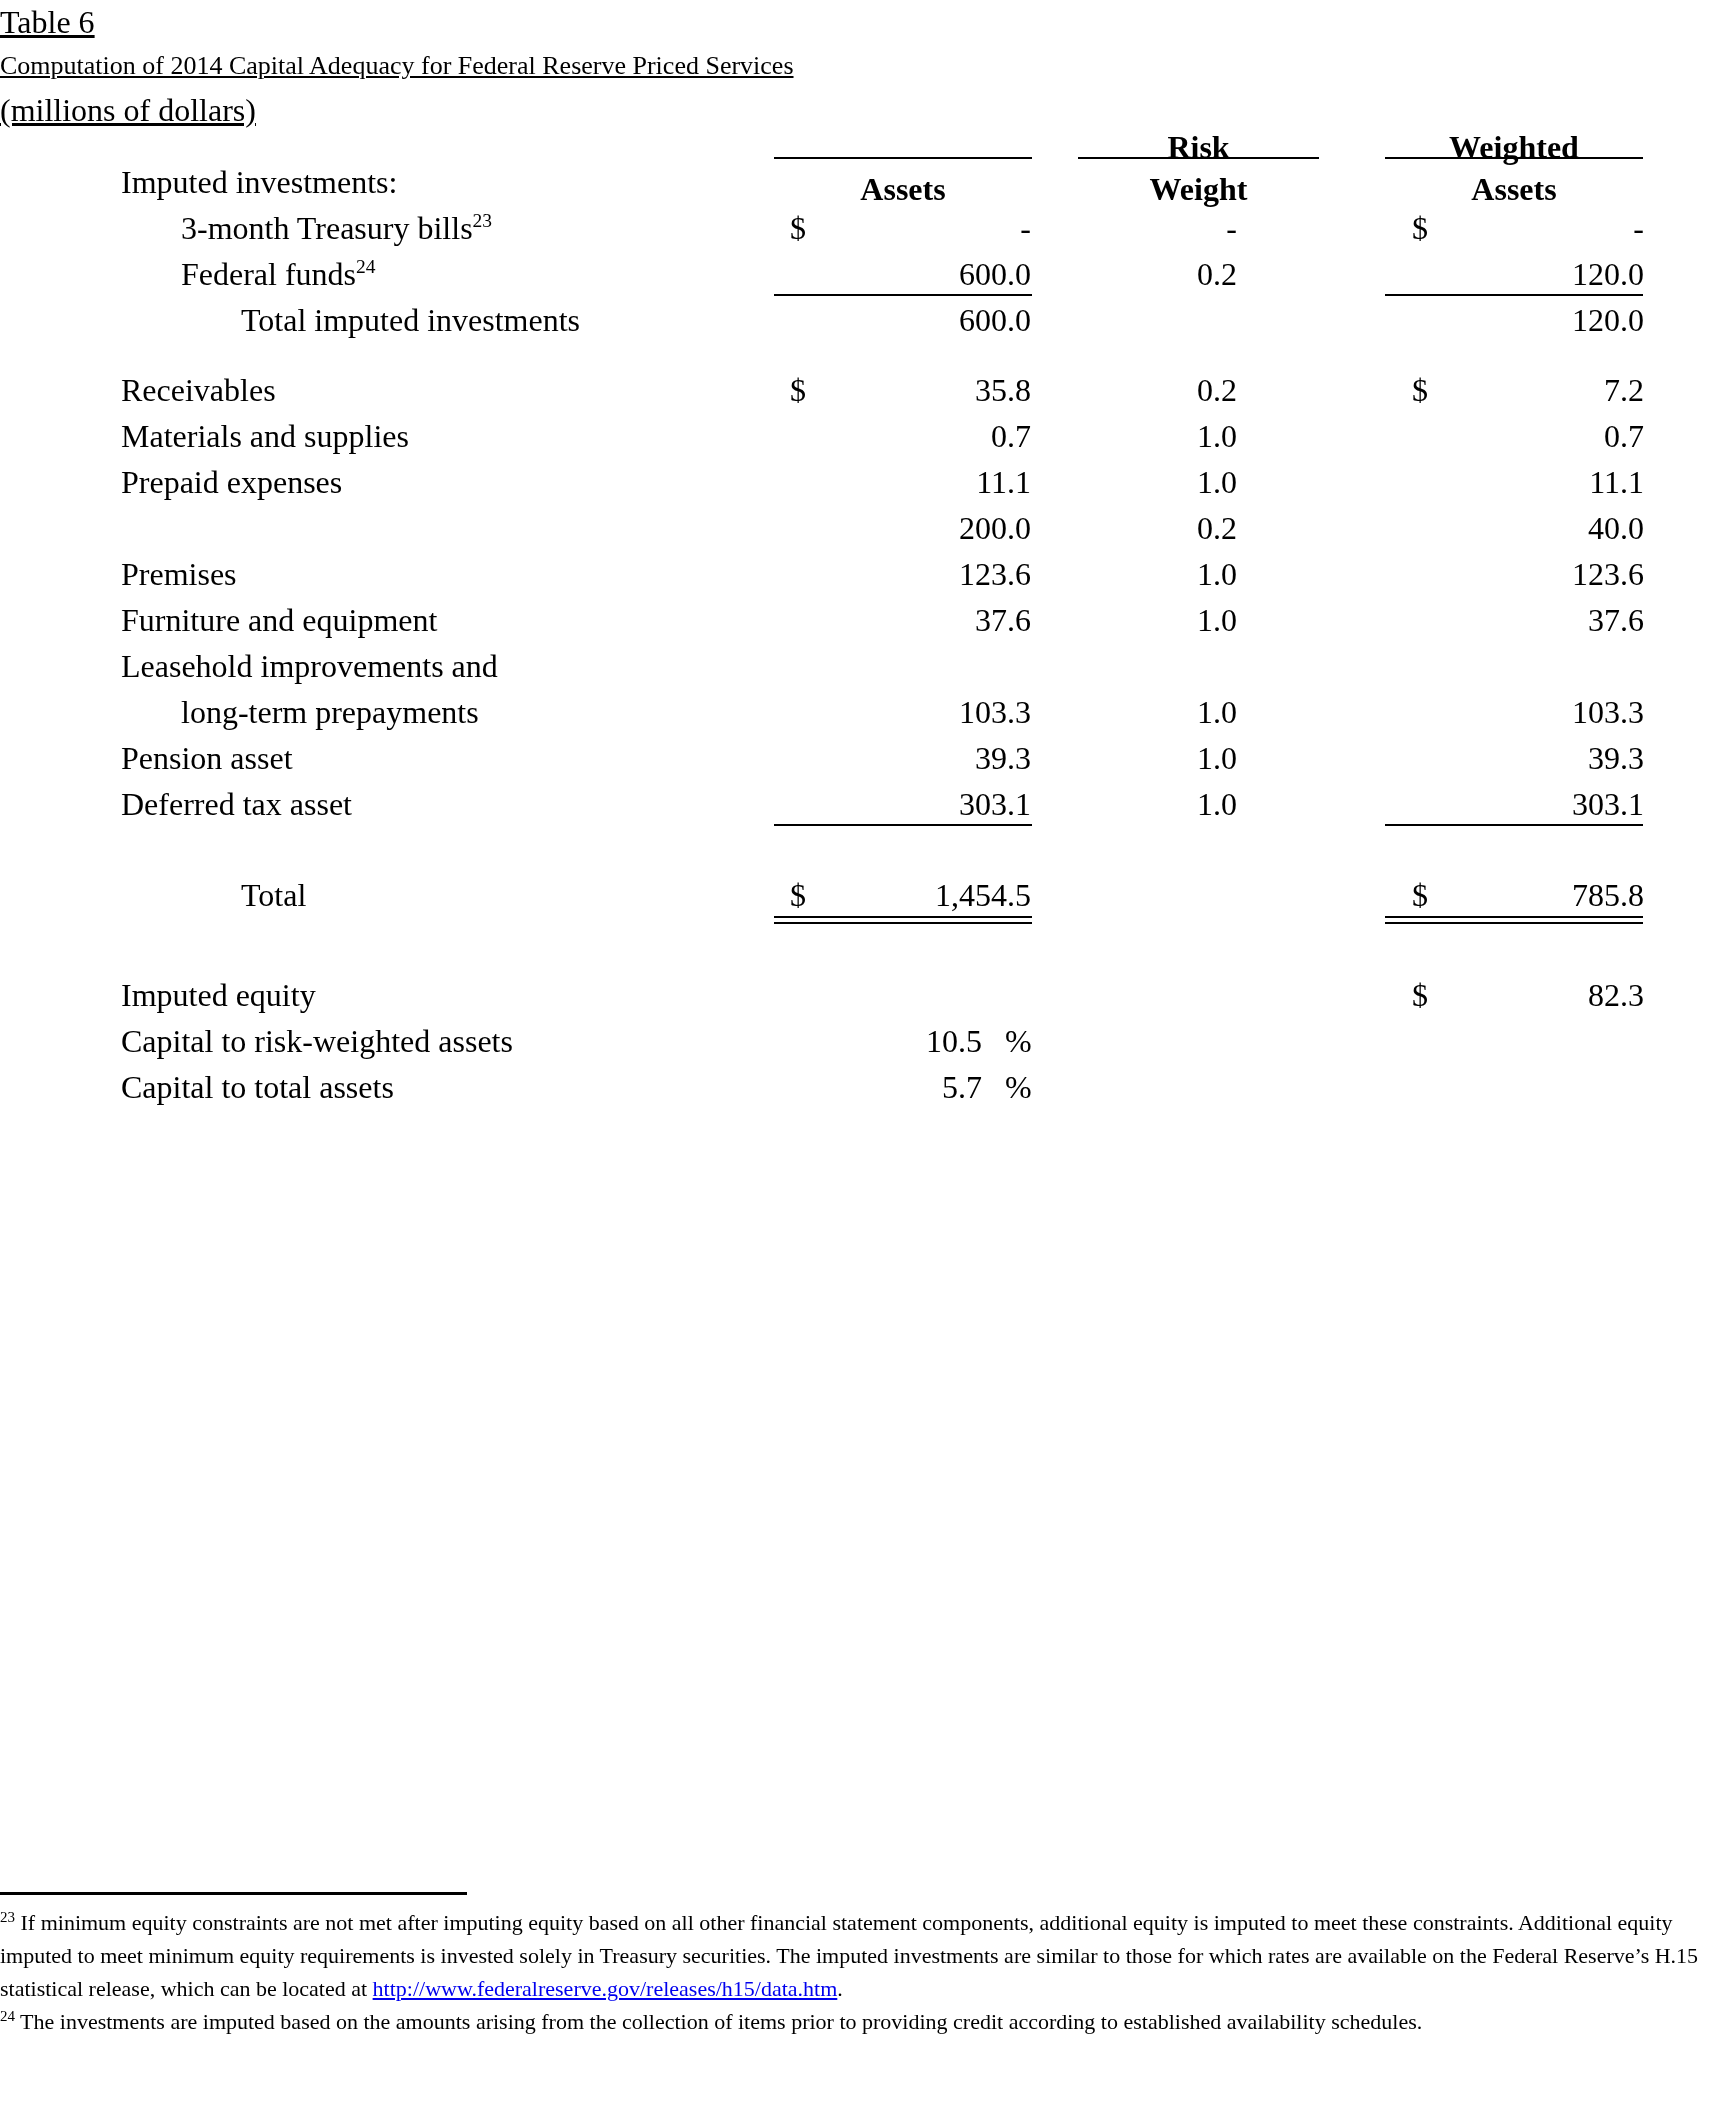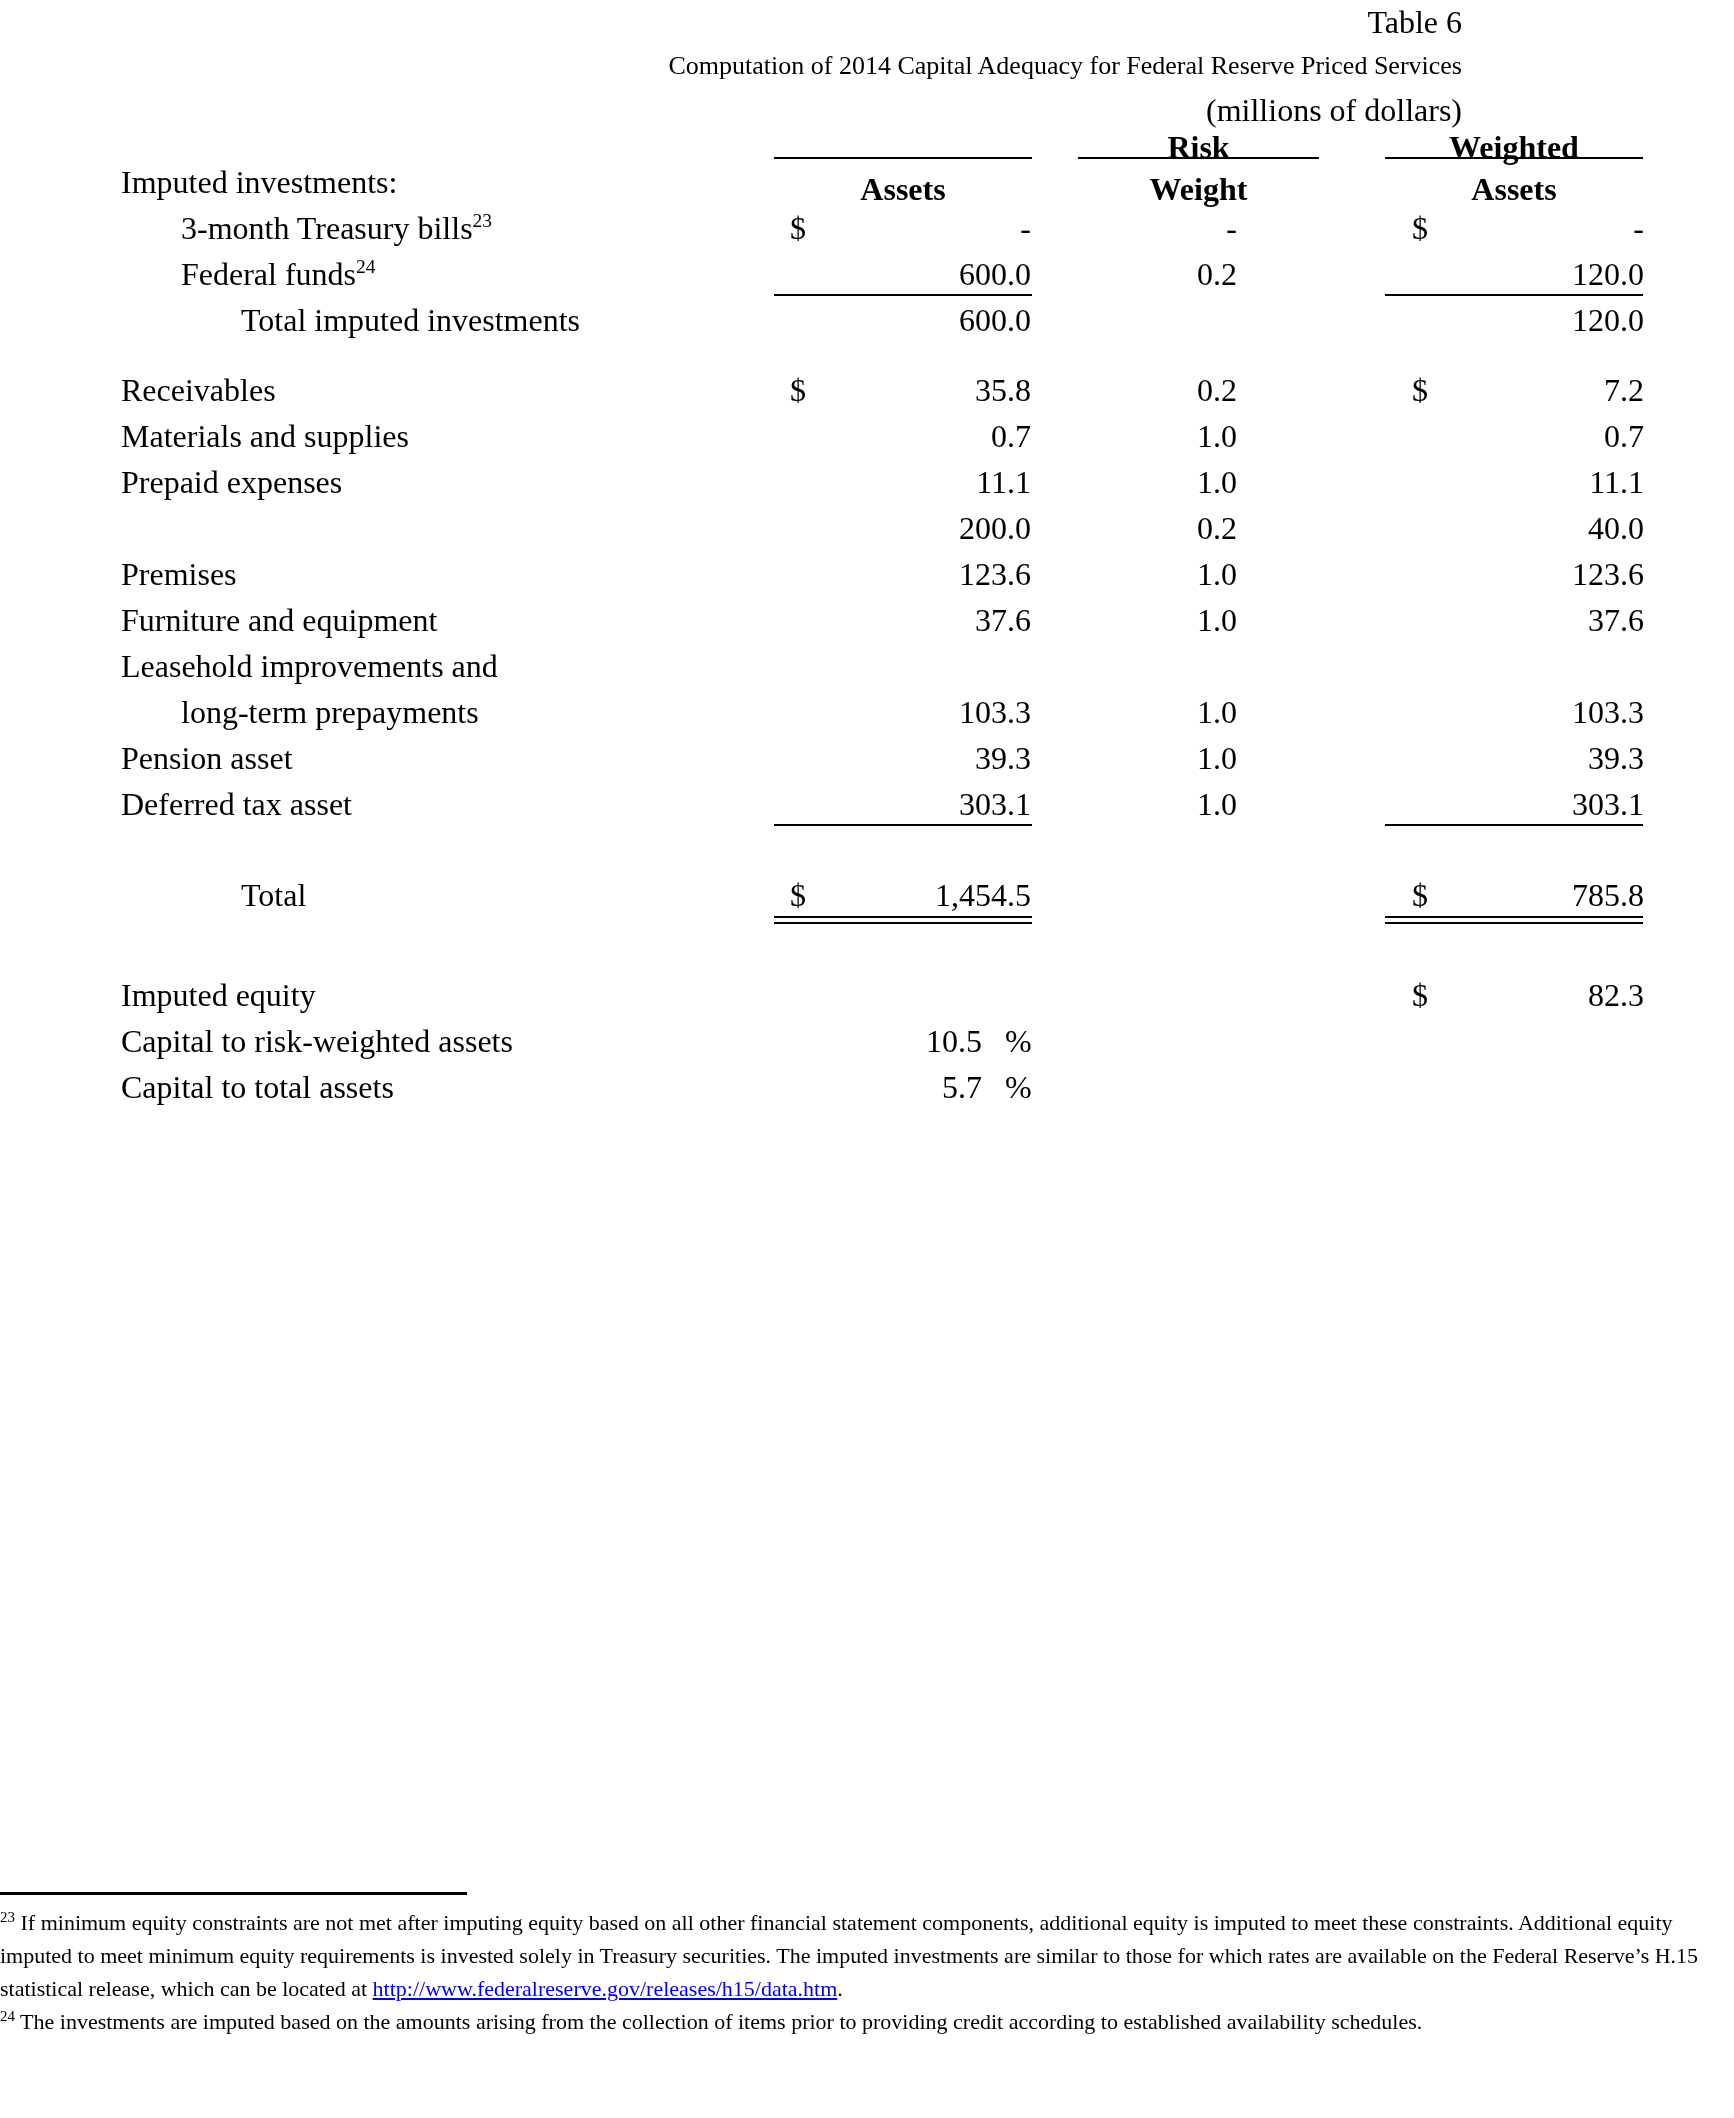--- a/index.html
+++ b/index.html
@@ -15,21 +15,22 @@
     color: #000000;
     overflow: hidden;
   }
 
   
   .title-block {
     position: absolute;
     left: 0;
     top: 0;
     width: 1462px;
-    text-align: right;
+    text-align: left;
+    text-decoration: underline;
   }
   .title-line {
     font-size: 32px;
     line-height: 44px;
     white-space: nowrap;
   }
   .title-line.main { font-size: 26px; }
 
   
   .table-area {

